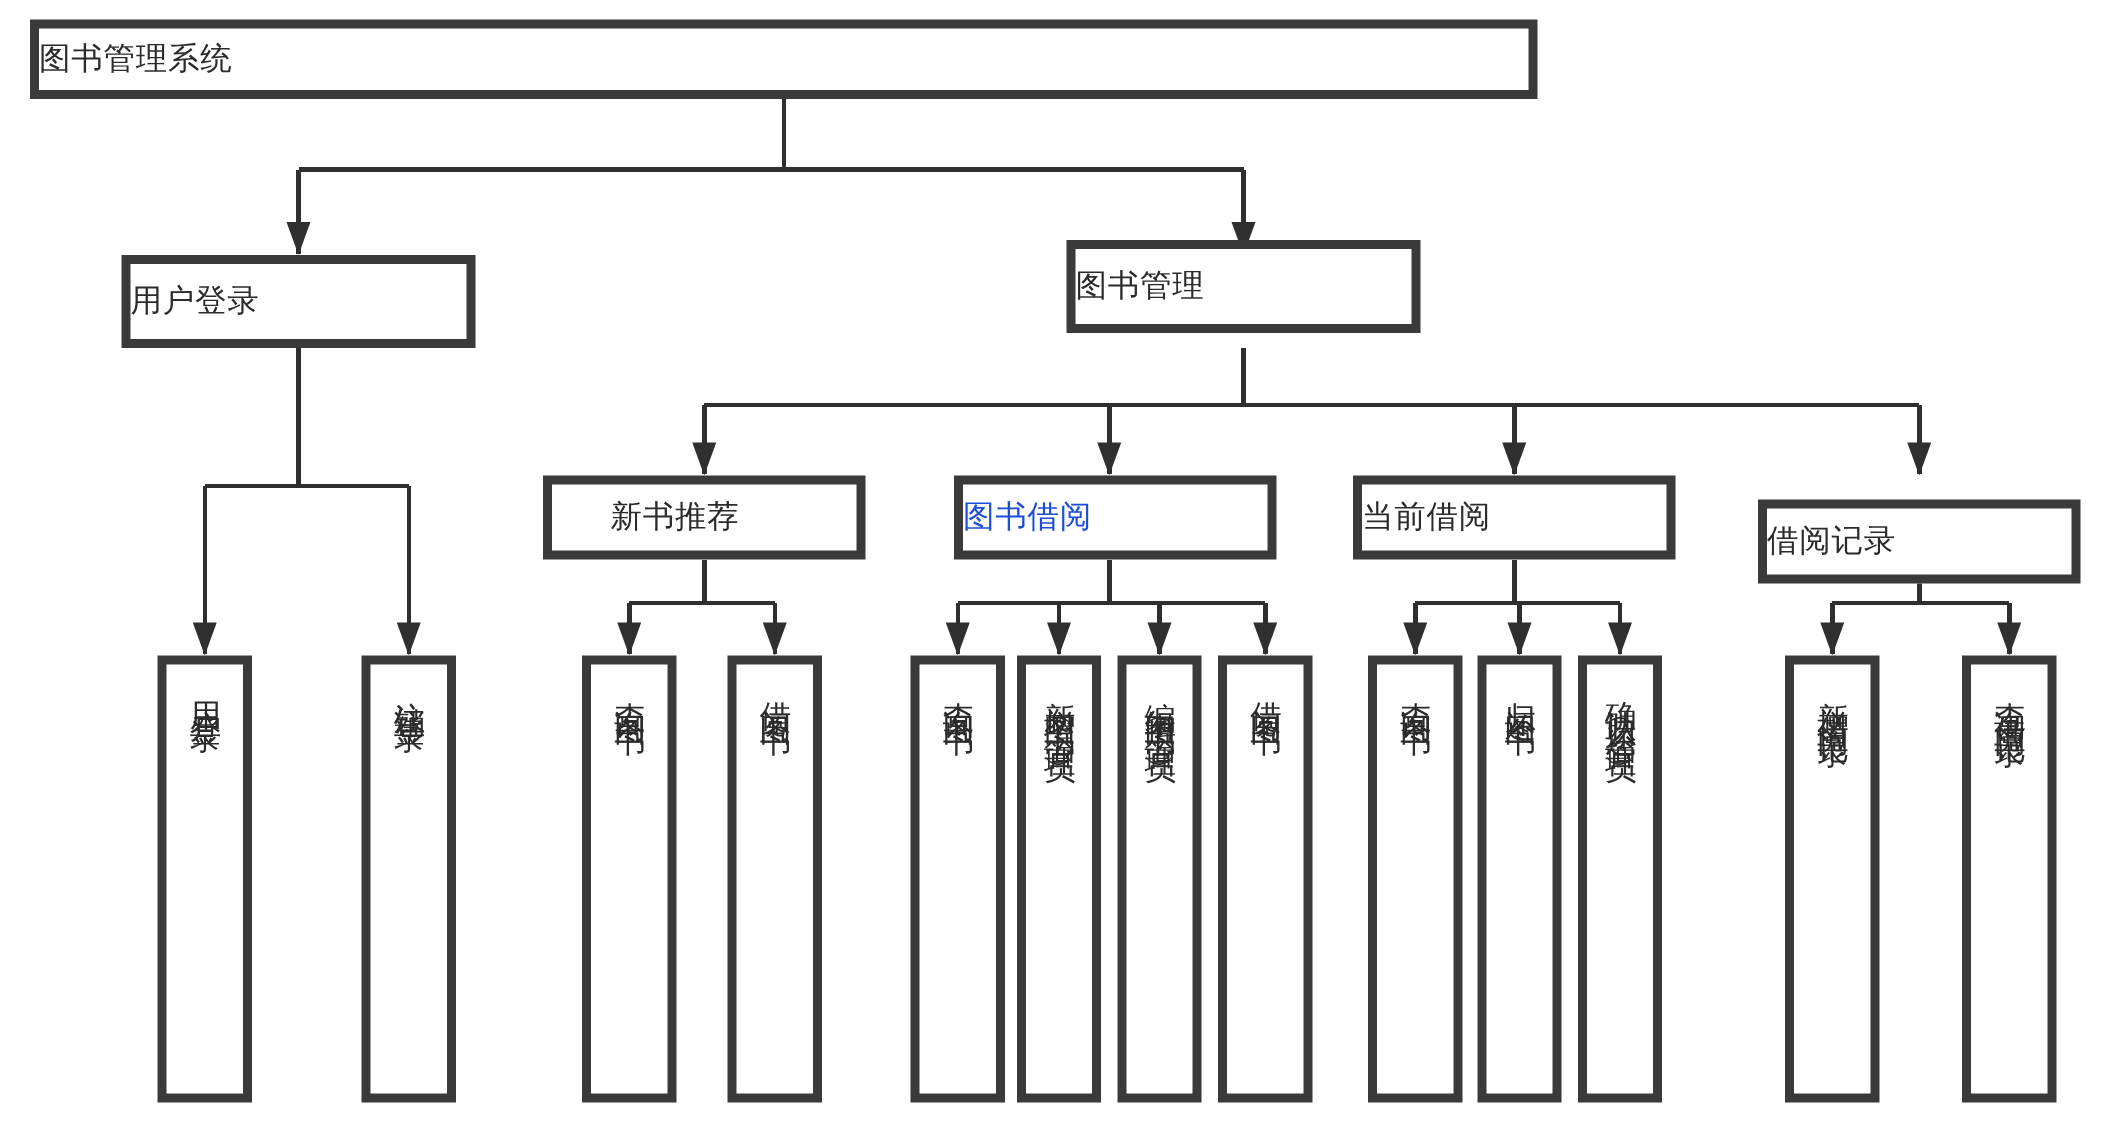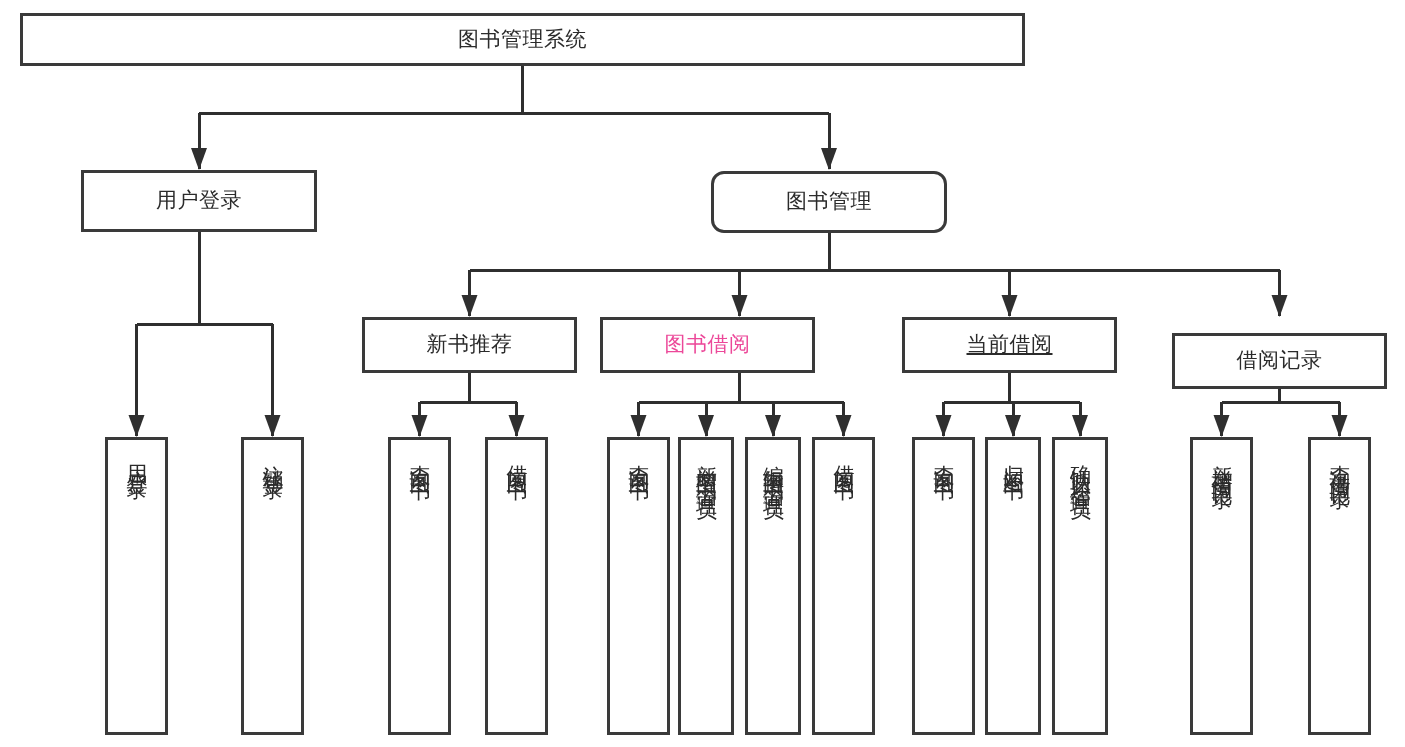--- a/index.html
+++ b/index.html
@@ -24,24 +24,23 @@
     position: absolute;
     left: 0; top: 0;
     width: 1405px;
     height: 747px;
     pointer-events: none;
   }
   .node {
     position: absolute;
     box-sizing: border-box;
     background: #ffffff;
-    border: 3px solid #4c1d95;
+    border: 6px solid #4c1d95;
     display: flex;
     align-items: center;
-    justify-content: center;
     color: #2b2b2b;
     z-index: 2;
   }
   .node-label {
     display: block;
     text-align: center;
     line-height: 1.22;
     white-space: nowrap;
   }
   .node.horizontal .node-label {
@@ -132,30 +131,30 @@
       <line x1="1339.5" y1="402" x2="1339.5" y2="436" stroke="#2f2f2f" stroke-width="3" shape-rendering="crispEdges"></line>
       <polygon points="1331.5,415 1347.5,415 1339.5,437" fill="#2f2f2f"></polygon>
     </svg>
   <div id="node-layer">
       <div class="node horizontal root" id="node-root" style="left: 20px; top: 13px; width: 1005px; height: 53px; border-color: rgb(58, 58, 58); color: rgb(43, 43, 43); background: rgb(255, 255, 255);">
         <span class="node-label">图书管理系统</span>
       </div>
       <div class="node horizontal" id="node-user-login" style="left: 81px; top: 170px; width: 236px; height: 62px; border-color: rgb(58, 58, 58); color: rgb(43, 43, 43); background: rgb(255, 255, 255);">
         <span class="node-label">用户登录</span>
       </div>
-      <div class="node horizontal" id="node-book-manage" style="left: 711px; top: 171px; width: 236px; height: 62px; border-color: rgb(58, 58, 58); color: rgb(43, 43, 43); background: rgb(255, 255, 255); border-radius: 13px;">
+      <div class="node horizontal" id="node-book-manage" style="left: 711px; top: 160px; width: 236px; height: 62px; border-color: rgb(58, 58, 58); color: rgb(43, 43, 43); background: rgb(255, 255, 255);">
         <span class="node-label">图书管理</span>
       </div>
-      <div class="node horizontal" id="node-new-book-rec" style="left: 362px; top: 317px; width: 215px; height: 56px; border-color: rgb(58, 58, 58); color: rgb(43, 43, 43); background: rgb(255, 255, 255);">
+      <div class="node horizontal" id="node-new-book-rec" style="left: 362px; top: 317px; width: 215px; height: 56px; border-color: rgb(58, 58, 58); color: rgb(43, 43, 43); background: rgb(255, 255, 255); padding-left: 39px;">
         <span class="node-label">新书推荐</span>
       </div>
-      <div class="node horizontal" id="node-book-borrow" style="left: 600px; top: 317px; width: 215px; height: 56px; border-color: rgb(58, 58, 58); color: #ec4899; background: rgb(255, 255, 255);">
+      <div class="node horizontal" id="node-book-borrow" style="left: 636px; top: 317px; width: 215px; height: 56px; border-color: rgb(58, 58, 58); color: #1d4ed8; background: rgb(255, 255, 255);">
         <span class="node-label">图书借阅</span>
       </div>
-      <div class="node horizontal" id="node-current-borrow" style="left: 902px; top: 317px; width: 215px; height: 56px; border-color: rgb(58, 58, 58); color: rgb(43, 43, 43); background: rgb(255, 255, 255); text-decoration: underline;">
+      <div class="node horizontal" id="node-current-borrow" style="left: 902px; top: 317px; width: 215px; height: 56px; border-color: rgb(58, 58, 58); color: rgb(43, 43, 43); background: rgb(255, 255, 255);">
         <span class="node-label">当前借阅</span>
       </div>
       <div class="node horizontal" id="node-borrow-record" style="left: 1172px; top: 317px; width: 215px; height: 56px; border-color: rgb(58, 58, 58); color: rgb(43, 43, 43); background: rgb(255, 255, 255); margin-top: 16px;">
         <span class="node-label">借阅记录</span>
       </div>
       <div class="node vertical" id="node-leaf-user-login" style="left: 105px; top: 437px; width: 63px; height: 298px; border-color: rgb(58, 58, 58); color: rgb(43, 43, 43); background: rgb(255, 255, 255);">
         <span class="node-label">用户登录</span>
       </div>
       <div class="node vertical" id="node-leaf-user-logout" style="left: 241px; top: 437px; width: 63px; height: 298px; border-color: rgb(58, 58, 58); color: rgb(43, 43, 43); background: rgb(255, 255, 255);">
         <span class="node-label">注销登录</span>

